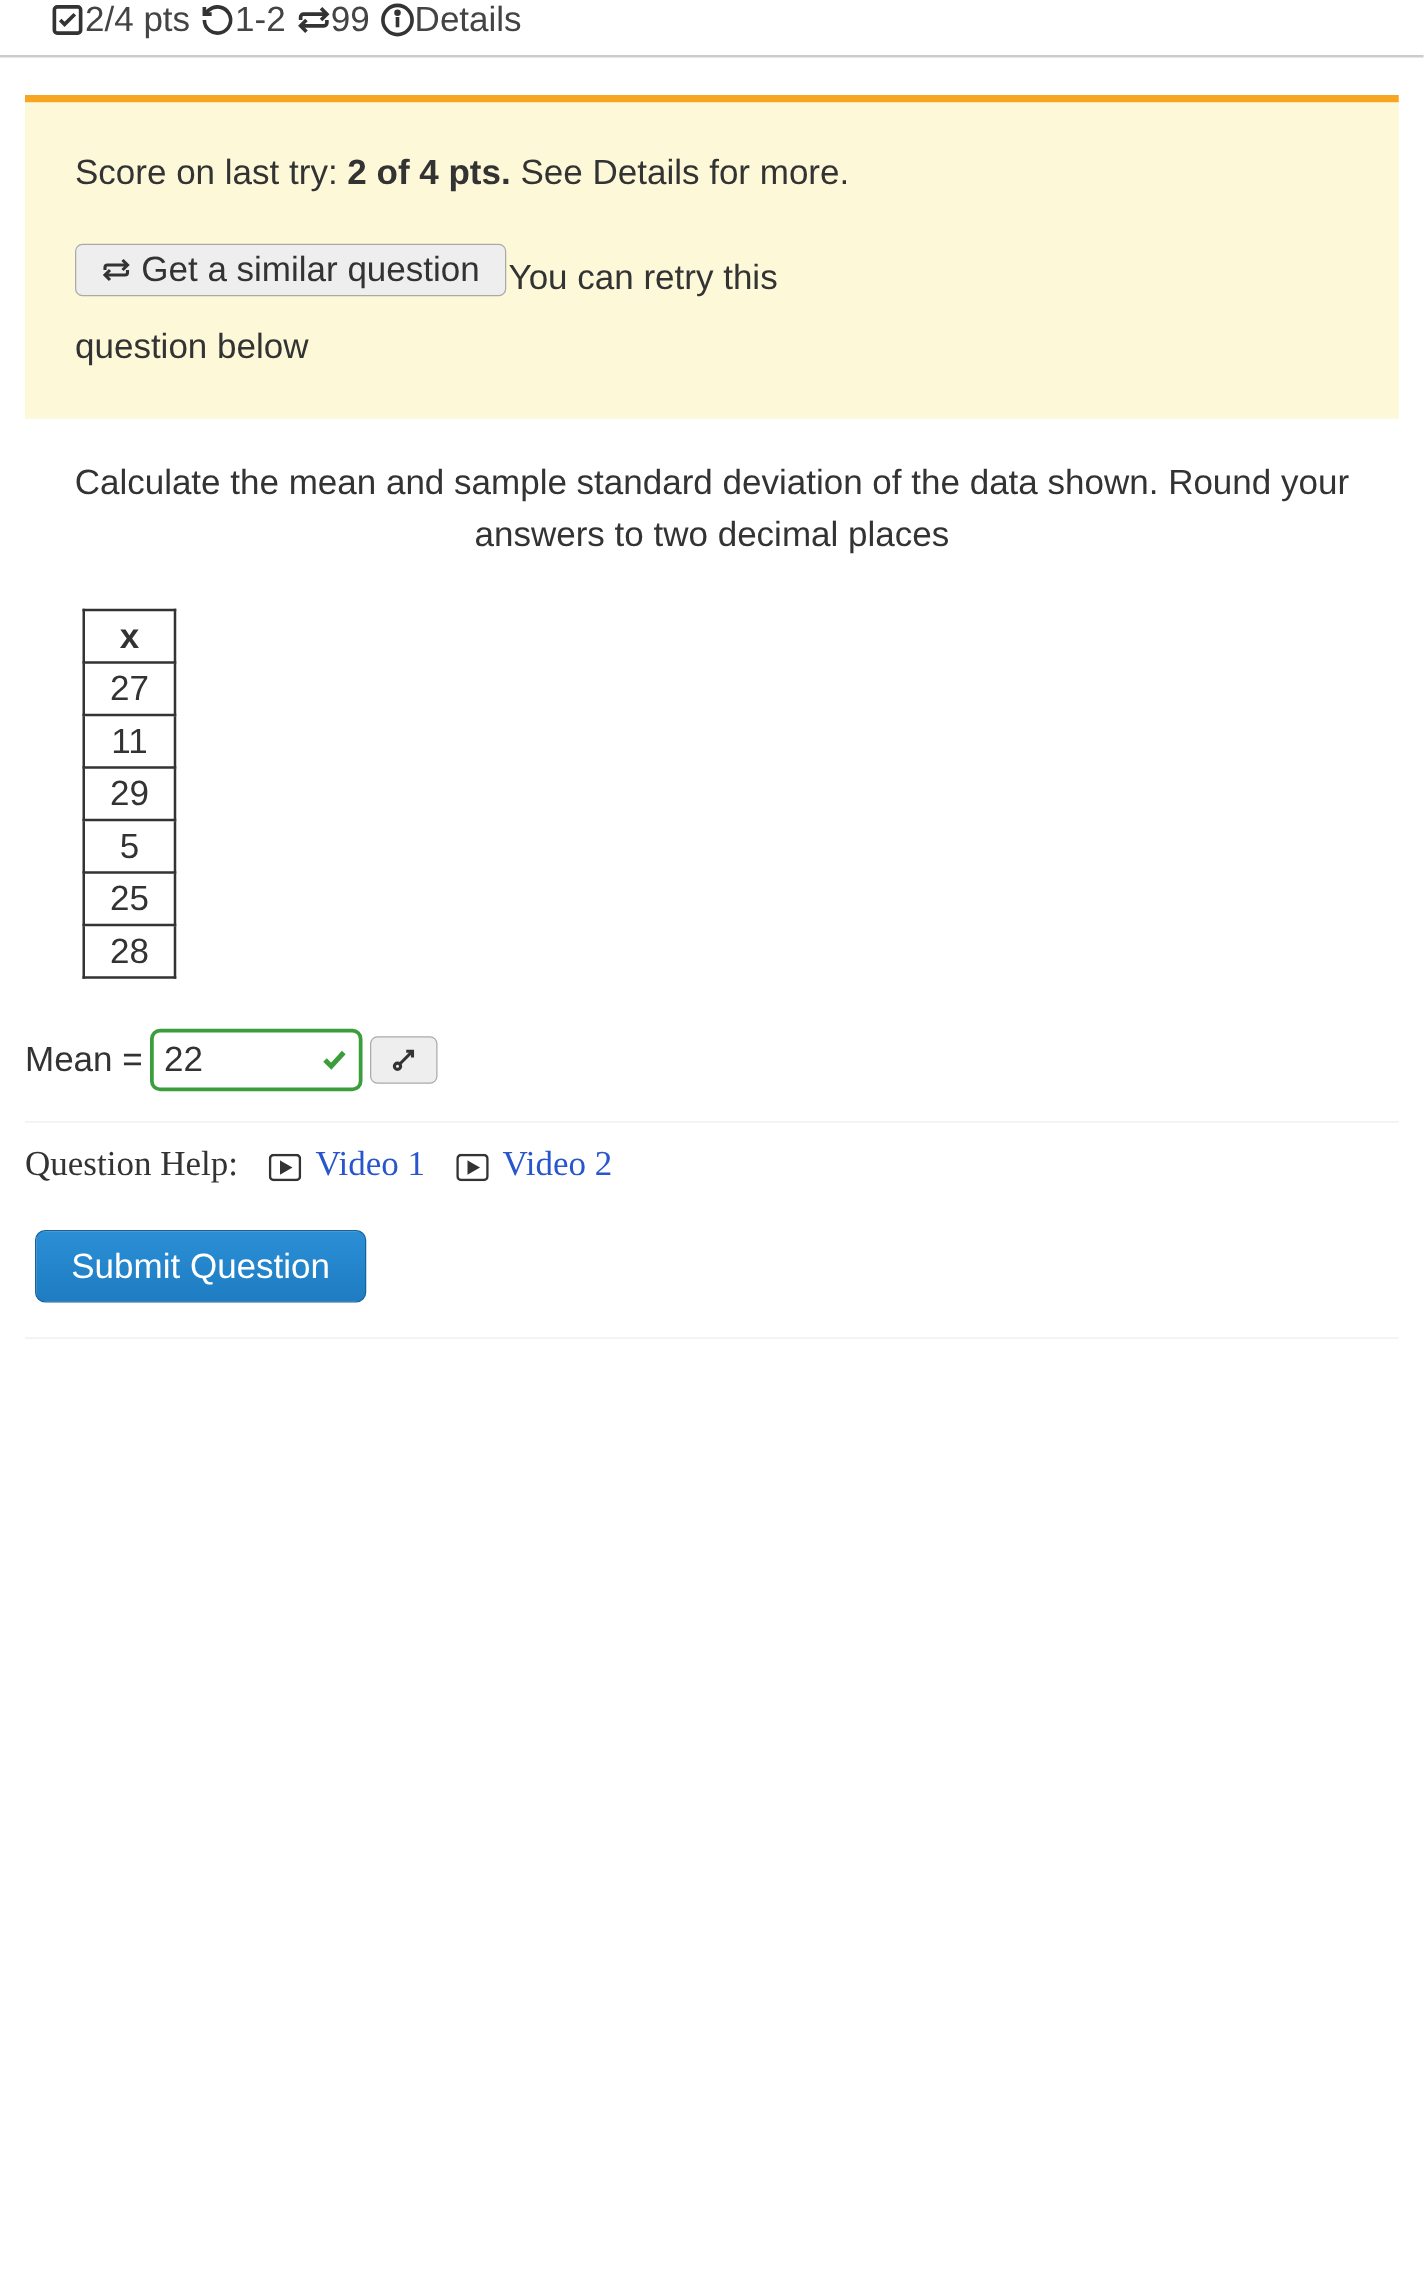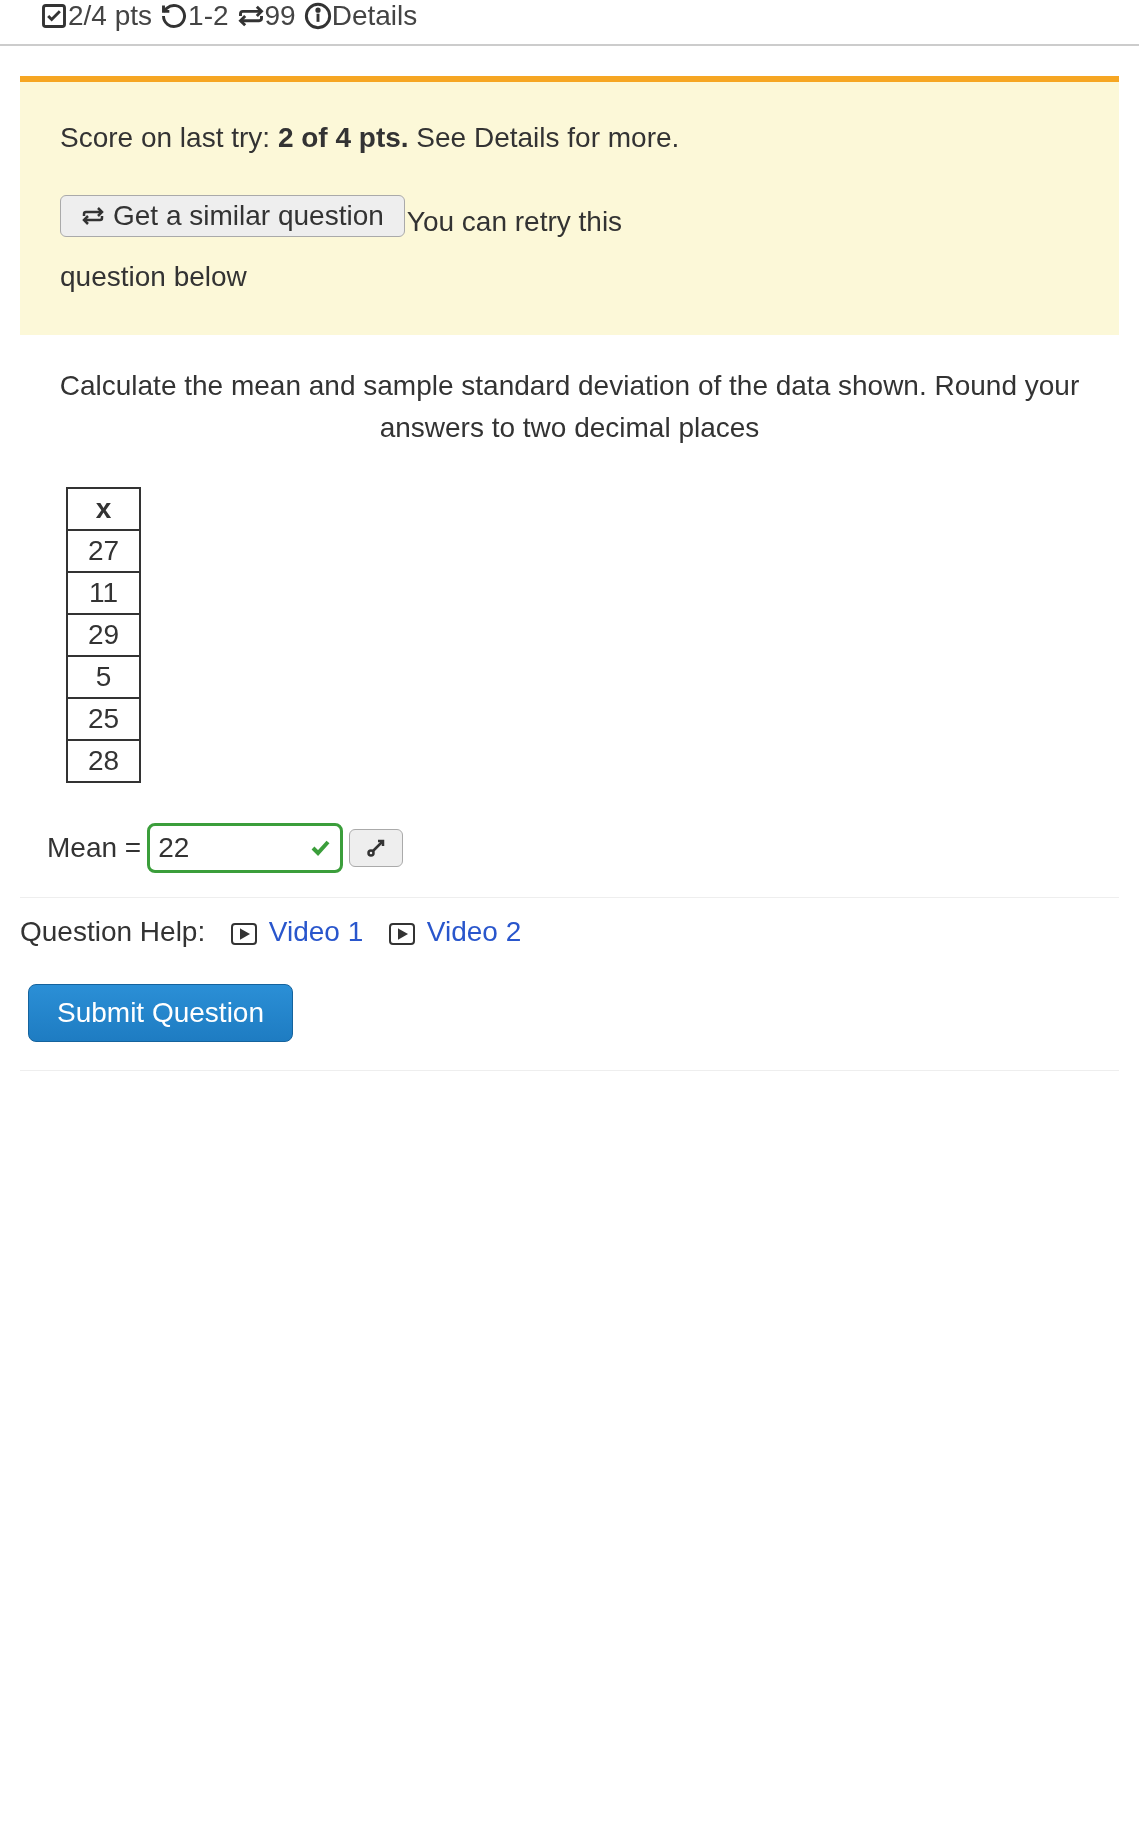--- a/index.html
+++ b/index.html
@@ -92,30 +92,29 @@
     }
     table.data th {
       font-weight: bold;
     }
     .answer-row {
       margin-bottom: 24px;
       display: flex;
       align-items: center;
       flex-wrap: wrap;
       gap: 6px;
-      margin-left: 27px;
     }
     .input-correct {
       border: 3px solid #3b9e3b;
       border-radius: 8px;
       padding: 6px 8px;
       display: inline-flex;
       align-items: center;
       font-size: 28px;
-      width: 196px;
+      width: 170px;
       background: #fff;
     }
     .input-correct .val {
       flex: 1;
     }
     .input-correct .check {
       color: #3b9e3b;
       font-weight: bold;
     }
     .expand-btn {
@@ -136,20 +135,21 @@
       background: #fff;
       font-size: 26px;
       padding: 4px 8px;
     }
     .divider-shadow {
       border-top: 1px solid #eee;
       margin: 10px 0 18px 0;
     }
     .help-row {
       margin-bottom: 36px;
+      font-family: Liberation Serif, serif;
     }
     .vid-link {
       color: #2956cc;
       text-decoration: none;
       margin-left: 4px;
     }
     .play-icon {
       display: inline-flex;
       vertical-align: middle;
       margin-left: 18px;

